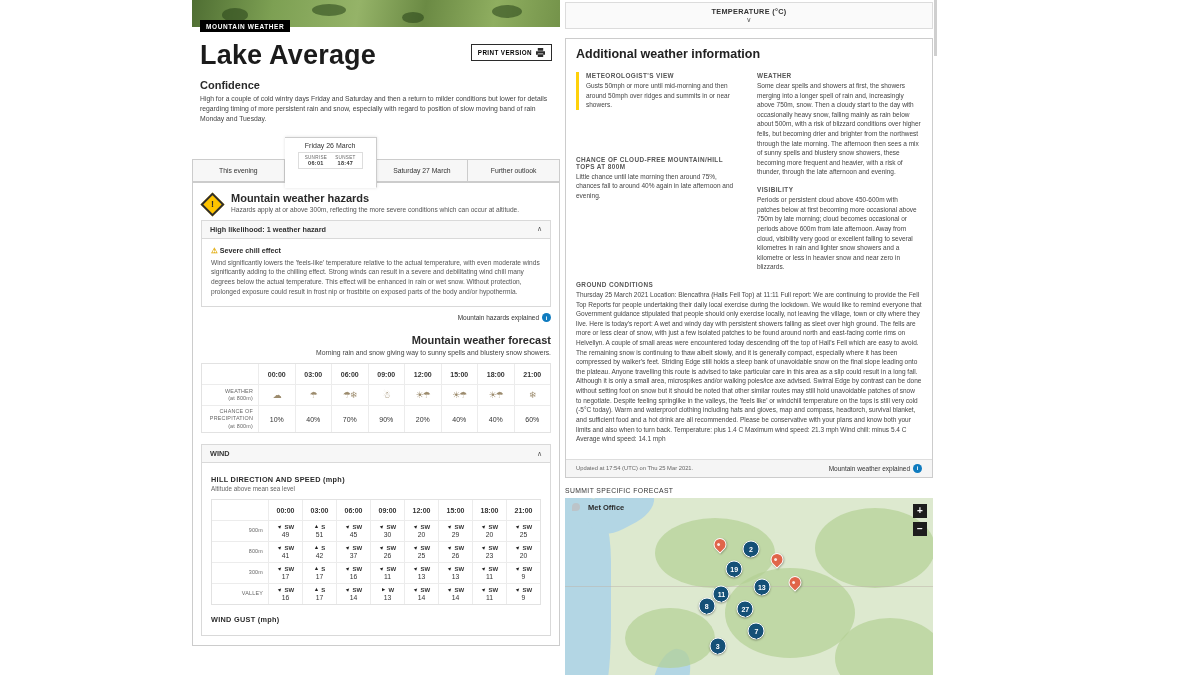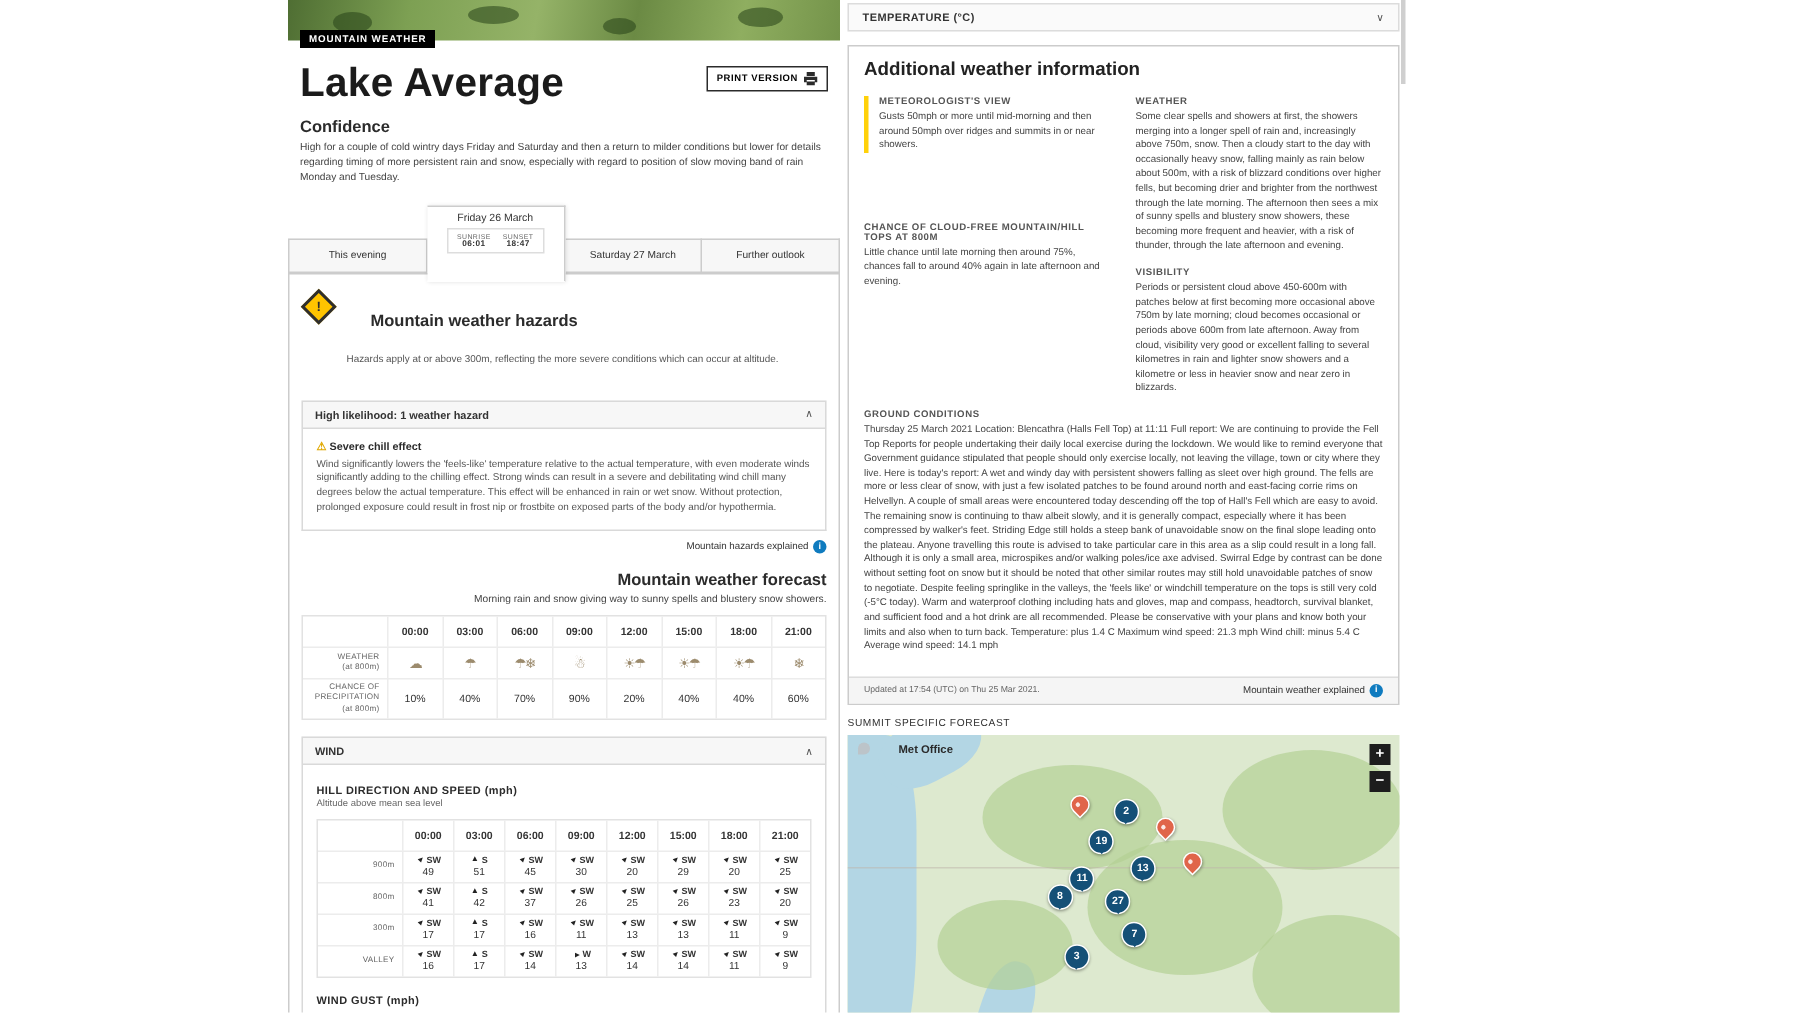--- a/index.html
+++ b/index.html
@@ -33,24 +33,24 @@
   .tab.active .tdate{font-size:7px;margin-bottom:3px;}
   .sunbox{border:1px solid #ddd;display:flex;gap:8px;padding:2px 6px;}
   .sunbox .sc{text-align:center;font-size:4.6px;color:#666;letter-spacing:.3px;}
   .sunbox .sc b{display:block;font-size:5.5px;color:#333;}
 
   .panel{border:1px solid #ccc;background:#fff;padding:9px 8px;}
   .haz-head{display:flex;gap:7px;align-items:flex-start;}
   .diamond{width:13px;height:13px;background:#ffc400;border:2px solid #2e2e2e;transform:rotate(45deg);
     margin:4px 3px 0 3px;flex:none;display:flex;align-items:center;justify-content:center;}
   .diamond span{transform:rotate(-45deg);font-size:9px;font-weight:bold;color:#2e2e2e;line-height:1;}
-  .haz-head h3{font-size:11px;margin:16px;}
+  .haz-head h3{font-size:11px;margin:0;}
   .haz-head p{font-size:6.6px;color:#555;margin:2px 0 0 0;}
   .acc{background:#f7f7f7;border:1px solid #d9d9d9;padding:4px 8px;font-size:7.3px;font-weight:bold;
-    color:#333;display:flex;justify-content:space-between;align-items:center;margin-top:24px;cursor:pointer;}
+    color:#333;display:flex;justify-content:space-between;align-items:center;margin-top:7px;cursor:pointer;}
   .chev{font-size:7px;color:#555;font-weight:normal;}
   .acc-open{border:1px solid #d9d9d9;border-top:none;padding:7px 9px 9px 9px;}
   .haz-item{font-size:7.2px;font-weight:bold;margin:0 0 3px 0;}
   .warn{color:#e0a800;font-size:7.5px;}
   .acc-open p{font-size:6.6px;line-height:1.5;color:#555;margin:0;}
   .explained{display:flex;justify-content:flex-end;align-items:center;gap:3px;font-size:6.5px;
     color:#333;margin-top:6px;cursor:pointer;}
   .idot{display:inline-flex;width:9px;height:9px;border-radius:50%;background:#0f7bbf;color:#fff;
     font-size:6px;font-weight:bold;align-items:center;justify-content:center;font-style:normal;}
 
@@ -91,21 +91,21 @@
     align-items:center;padding:4px 10px;margin-top:9px;}
   .panel-foot .upd{font-size:5.8px;color:#666;}
   .panel-foot .mex{display:flex;align-items:center;gap:3px;font-size:6.5px;color:#333;cursor:pointer;}
   .summit-label{font-size:6.8px;letter-spacing:.4px;color:#333;margin:9px 0 4px 0;}
 
   .map{position:relative;width:368px;height:212px;background:#dde9cf;overflow:hidden;}
   .sea{position:absolute;background:#b3d6e4;}
   .hill{position:absolute;border-radius:50%;background:rgba(180,208,148,.7);}
   .gline{position:absolute;left:0;right:0;height:1px;background:rgba(190,180,170,.5);}
   .mo-logo{position:absolute;top:5px;left:7px;font-size:7.5px;font-weight:bold;color:#2a2a2a;
-    display:flex;align-items:center;gap:19px;}
+    display:flex;align-items:center;gap:8px;}
   .mo-mark{width:8px;height:8px;border-radius:50% 50% 50% 0;background:#bcc4c9;display:inline-block;}
   .sqbtn{position:absolute;width:14px;height:14px;background:#1d1d1d;color:#fff;display:flex;
     align-items:center;justify-content:center;font-size:10px;font-weight:bold;cursor:pointer;line-height:1;}
   .cluster{position:absolute;width:15px;height:15px;border-radius:50%;background:#155077;color:#fff;
     font-size:7px;font-weight:bold;display:flex;align-items:center;justify-content:center;
     border:1.5px solid #fff;box-shadow:0 1px 2px rgba(0,0,0,.35);cursor:pointer;transform:translate(-50%,-50%);}
   .cluster:after{content:"";position:absolute;bottom:-4px;left:50%;transform:translateX(-50%);
     border:3px solid transparent;border-top:4px solid #155077;}
   .pin{position:absolute;width:11px;height:11px;background:#e0654a;border:1px solid #fff;
     border-radius:50% 50% 50% 0;transform:translate(-50%,-100%) rotate(-45deg);box-shadow:0 1px 2px rgba(0,0,0,.3);cursor:pointer;}
@@ -482,21 +482,21 @@
 
         <div class="wsec-title">WIND GUST (mph)</div>
 
       </div>
     </div>
   </div>
 
   <div class="col">
     <div class="vscroll"></div>
 
-    <div class="racc" style="margin-top:2px;">
+    <div class="racc" style="margin-top:2px;flex-direction:column;">
       <span>TEMPERATURE (°C)</span>
       <span class="chev">∨</span>
     </div>
 
     <div class="info-panel">
       <div class="info-inner">
         <h2>Additional weather information</h2>
         <div class="cols2">
           <div class="c2">
             <div class="blk met-view">

